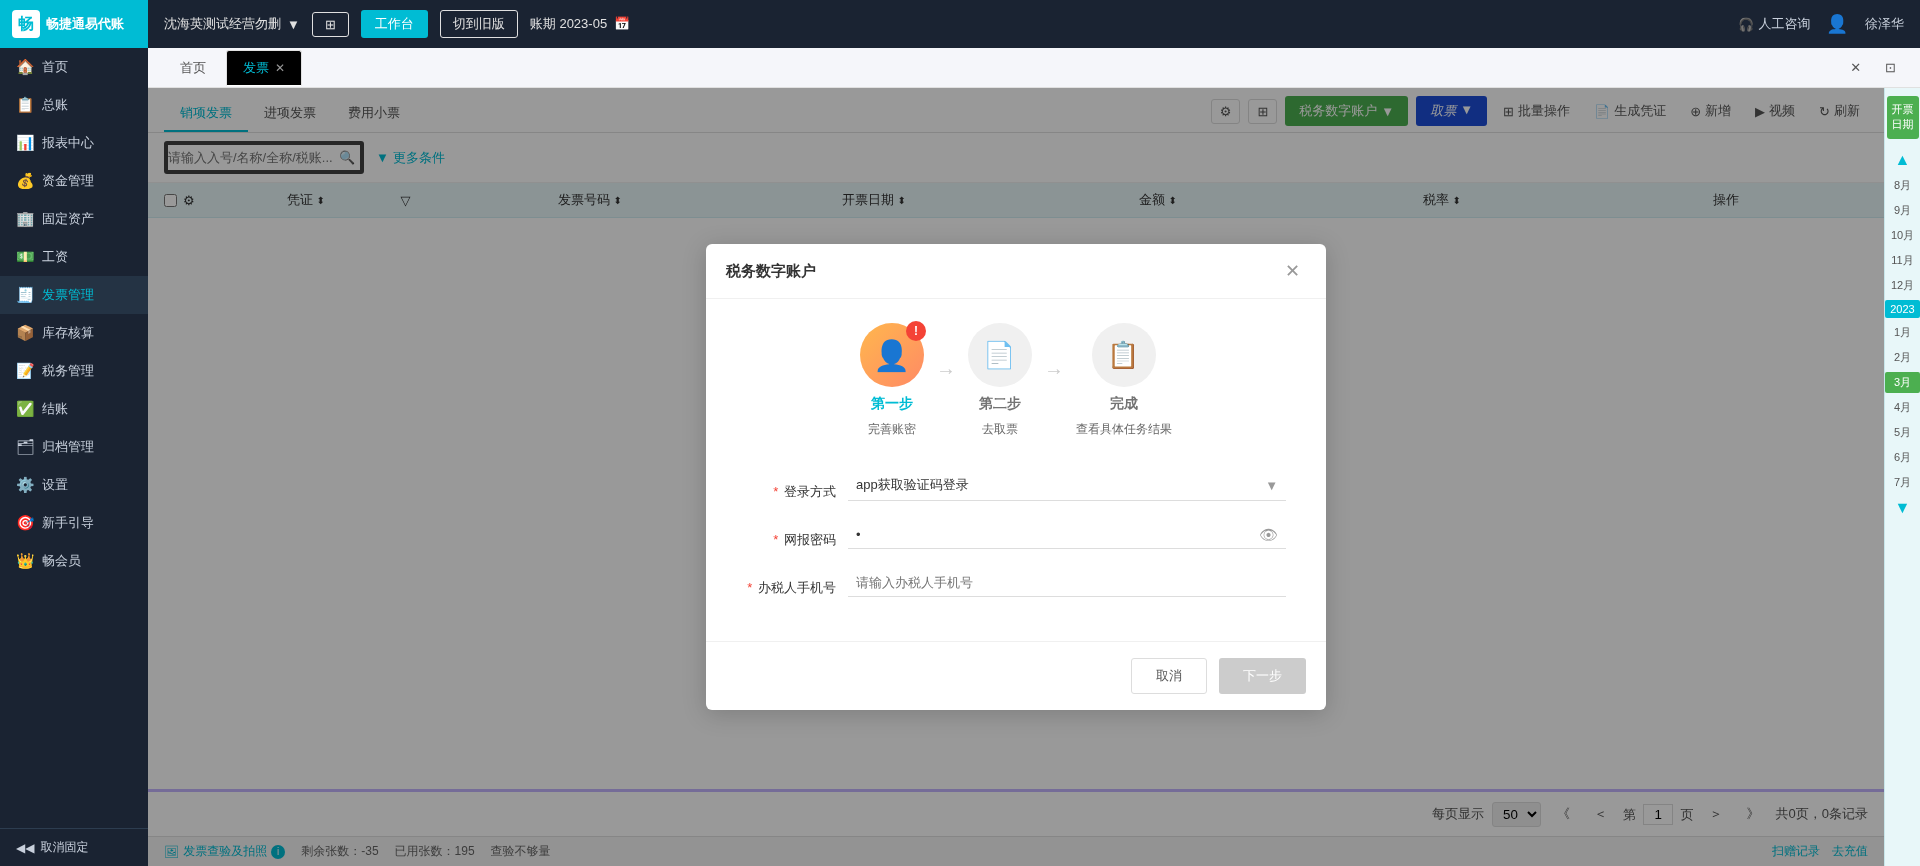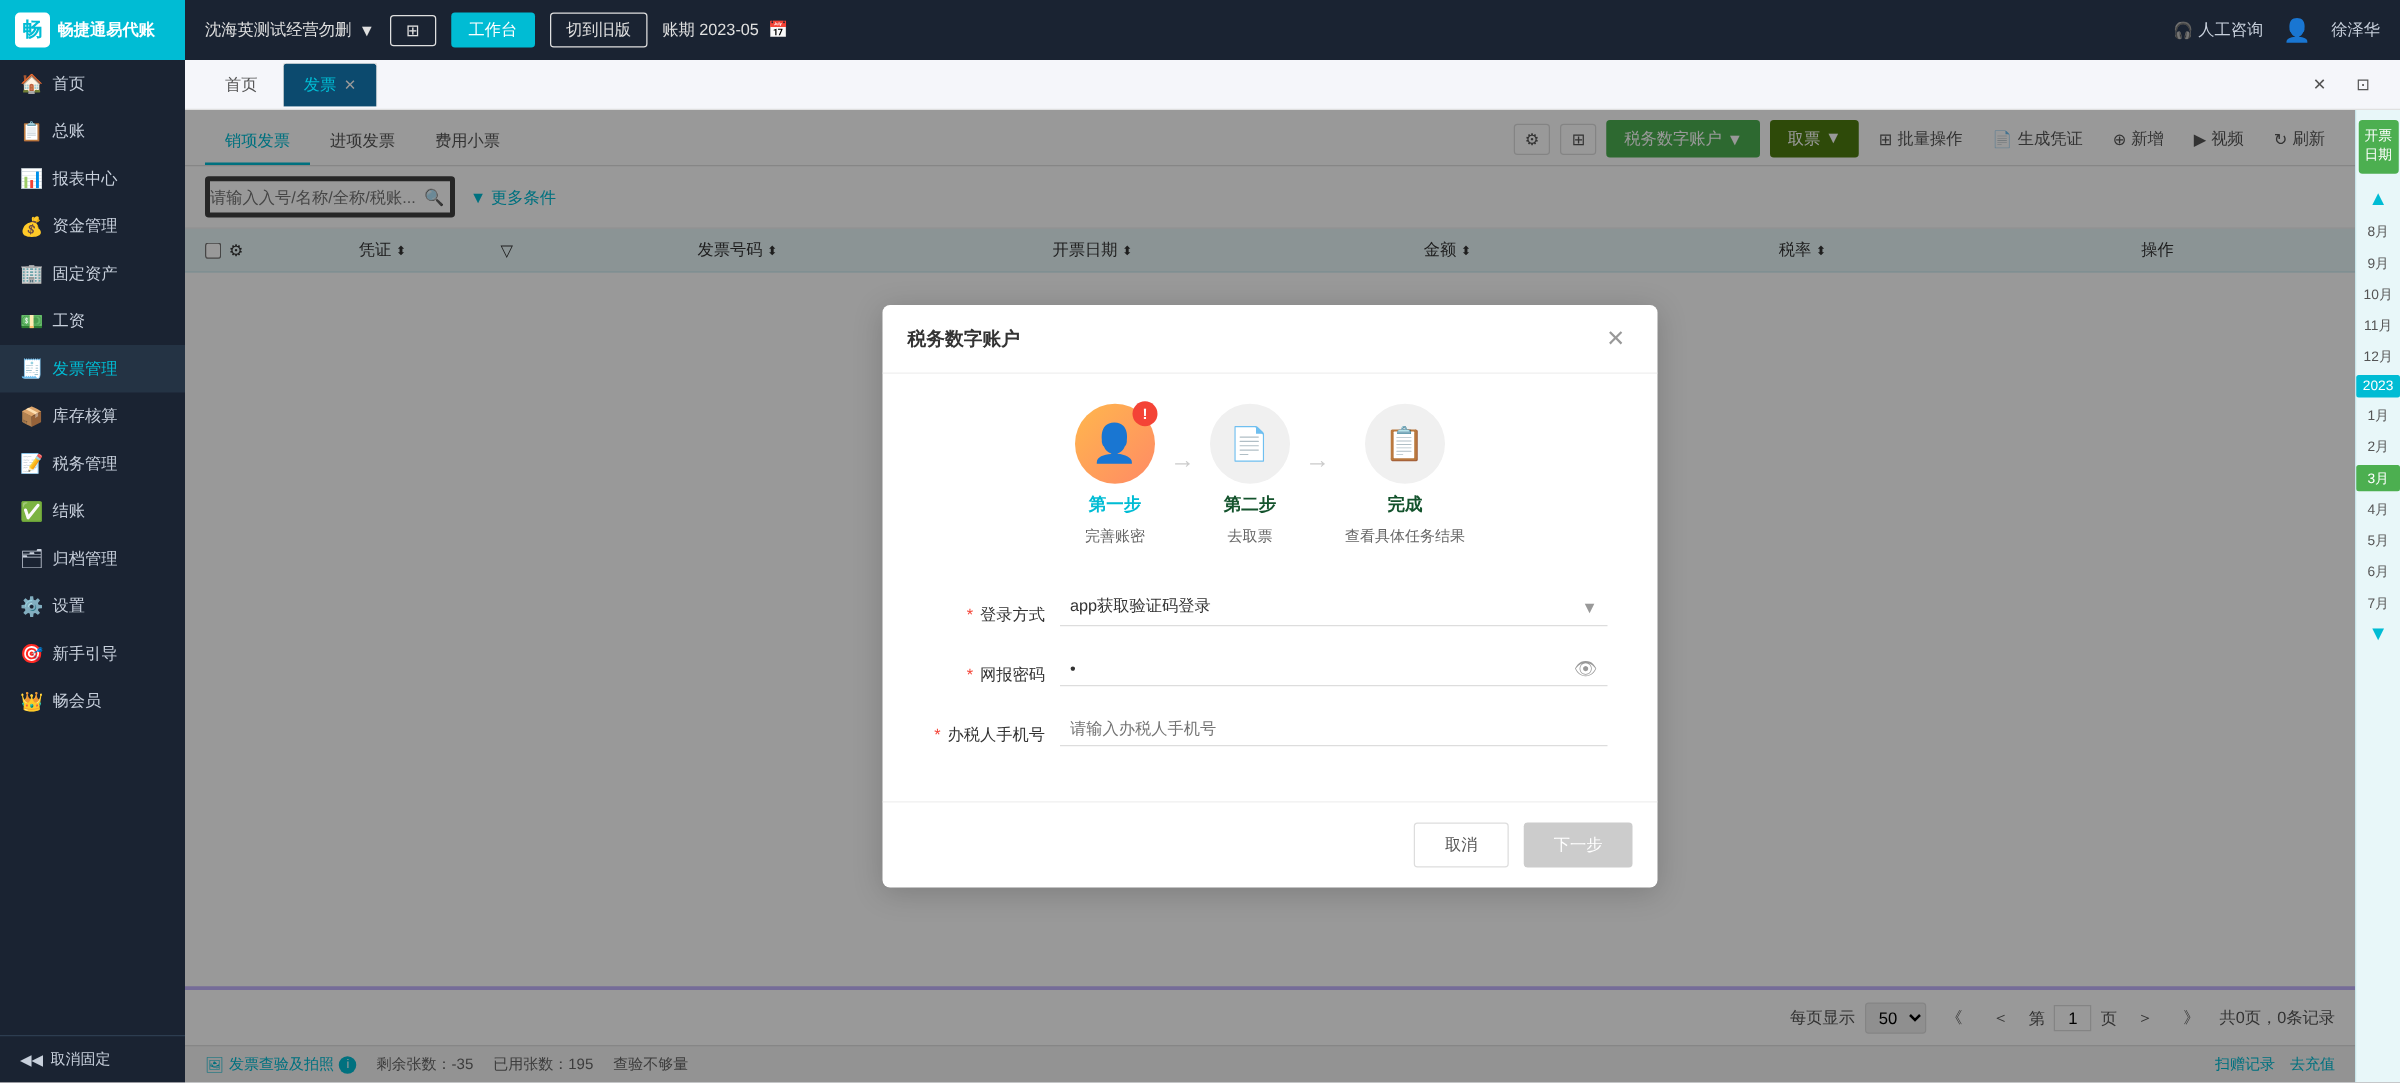--- a/index.html
+++ b/index.html
@@ -128,21 +128,21 @@
       padding: 8px 16px;
       cursor: pointer;
       font-size: 13px;
       color: #555;
       border-radius: 3px 3px 0 0;
       display: flex;
       align-items: center;
       gap: 6px;
     }
     .tab-item.active {
-      background: #0c4a6e;
+      background: #000000;
       color: #00bcd4;
       border: 1px solid #e0e0e0;
       border-bottom: 1px solid white;
     }
 
     
     .content {
       flex: 1;
       background: white;
       display: flex;
@@ -192,30 +192,31 @@
     }
     .filter-btn {
       color: #00bcd4;
       cursor: pointer;
       font-size: 13px;
       display: flex;
       align-items: center;
       gap: 4px;
     }
     .teal-btn {
-      background: #4d7c0f;
+      background: #1d4ed8;
       color: white;
       border: none;
       padding: 6px 14px;
       border-radius: 3px;
       cursor: pointer;
       font-size: 13px;
       display: flex;
       align-items: flex-start;
       gap: 4px;
+      font-style: italic;
     }
 
     
     .table-header {
       display: flex;
       align-items: center;
       background: #e8f7f9;
       padding: 8px 16px;
       font-size: 13px;
       color: #333;
@@ -309,21 +310,21 @@
       color: white;
       font-size: 12px;
       font-weight: bold;
     }
     .step-label {
       font-size: 14px;
       color: #00bcd4;
       font-weight: bold;
     }
     .step-label.inactive {
-      color: #14532d;
+      color: #737373;
     }
     .step-desc {
       font-size: 12px;
       color: #666;
     }
     .step-arrow {
       color: #ccc;
       font-size: 20px;
       margin: 0 12px;
       padding-bottom: 24px;

